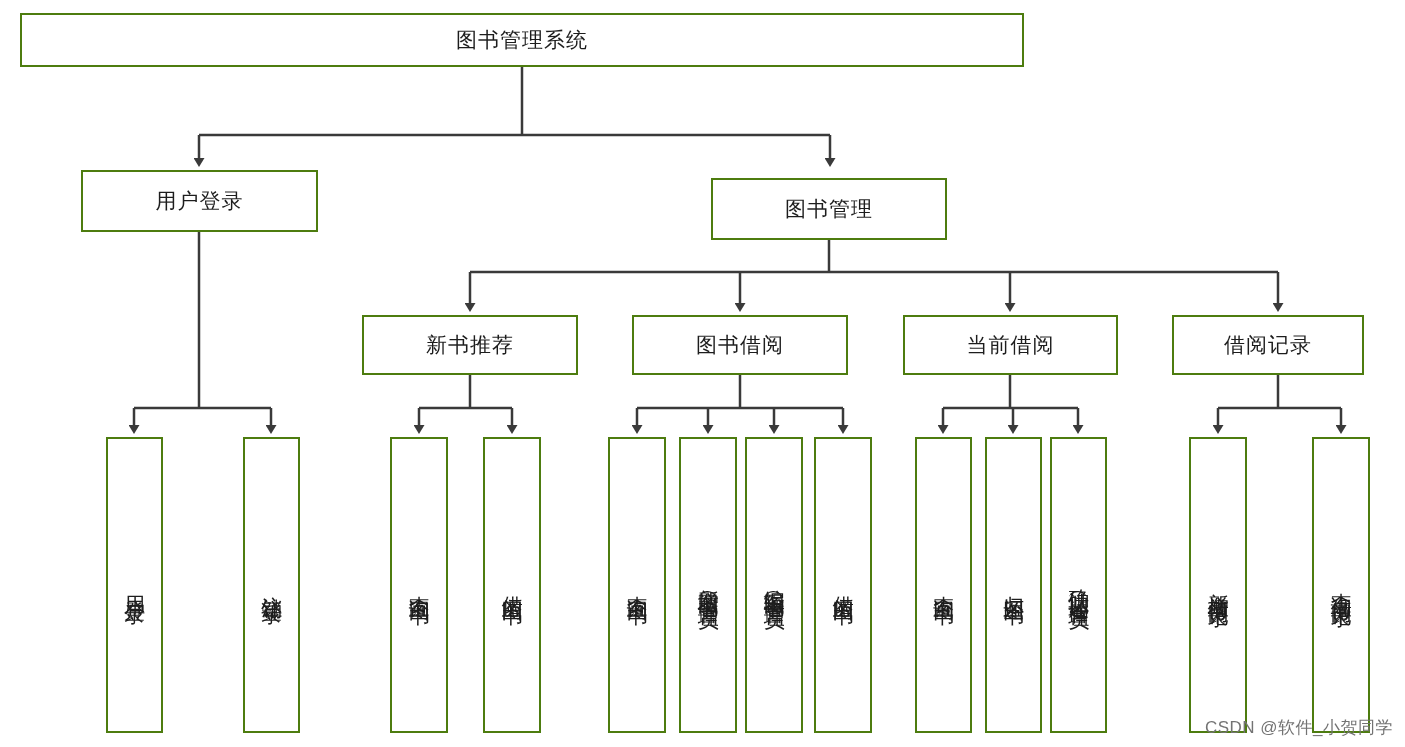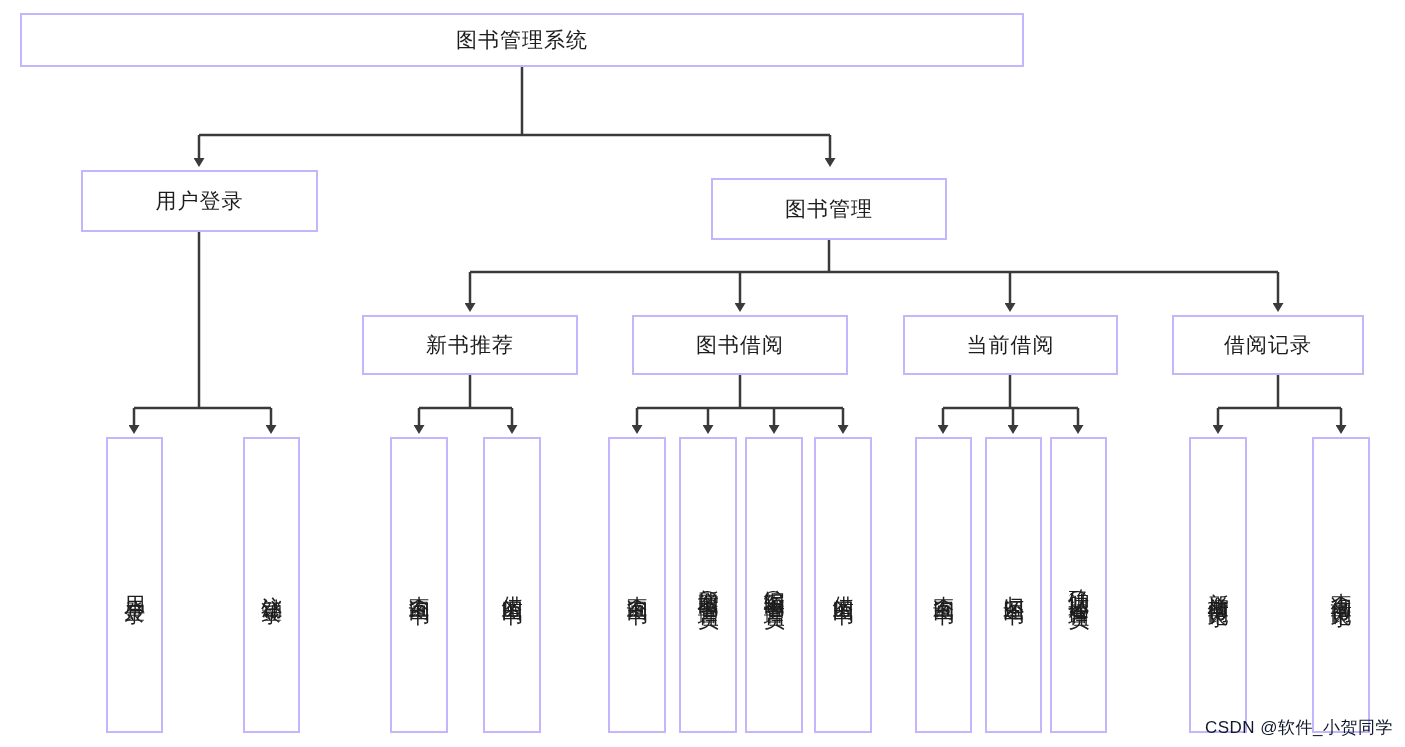--- a/index.html
+++ b/index.html
@@ -18,21 +18,21 @@
   #edges {
     position: absolute;
     left: 0;
     top: 0;
     width: 1405px;
     height: 747px;
   }
   .node {
     position: absolute;
     box-sizing: border-box;
-    border: 2px solid #c4b5fd;
+    border: 2px solid #4d7c0f;
     background: #ffffff;
     display: flex;
     align-items: center;
     justify-content: center;
     color: #1d1d1d;
     letter-spacing: 1px;
   }
   .node.horiz {
     font-size: 21px;
     line-height: 1.2;
@@ -49,21 +49,21 @@
   .node.vert .txt {
     writing-mode: vertical-rl;
     text-orientation: upright;
     letter-spacing: 3px;
   }
   .watermark {
     position: absolute;
     right: 12px;
     bottom: 8px;
     font-size: 17px;
-    color: #0f172a;
+    color: #737373;
     white-space: nowrap;
     letter-spacing: 0.5px;
   }
 </style>
 </head>
 <body>
 
 <div id="canvas">
 
   <svg id="edges" viewBox="0 0 1405 747">

